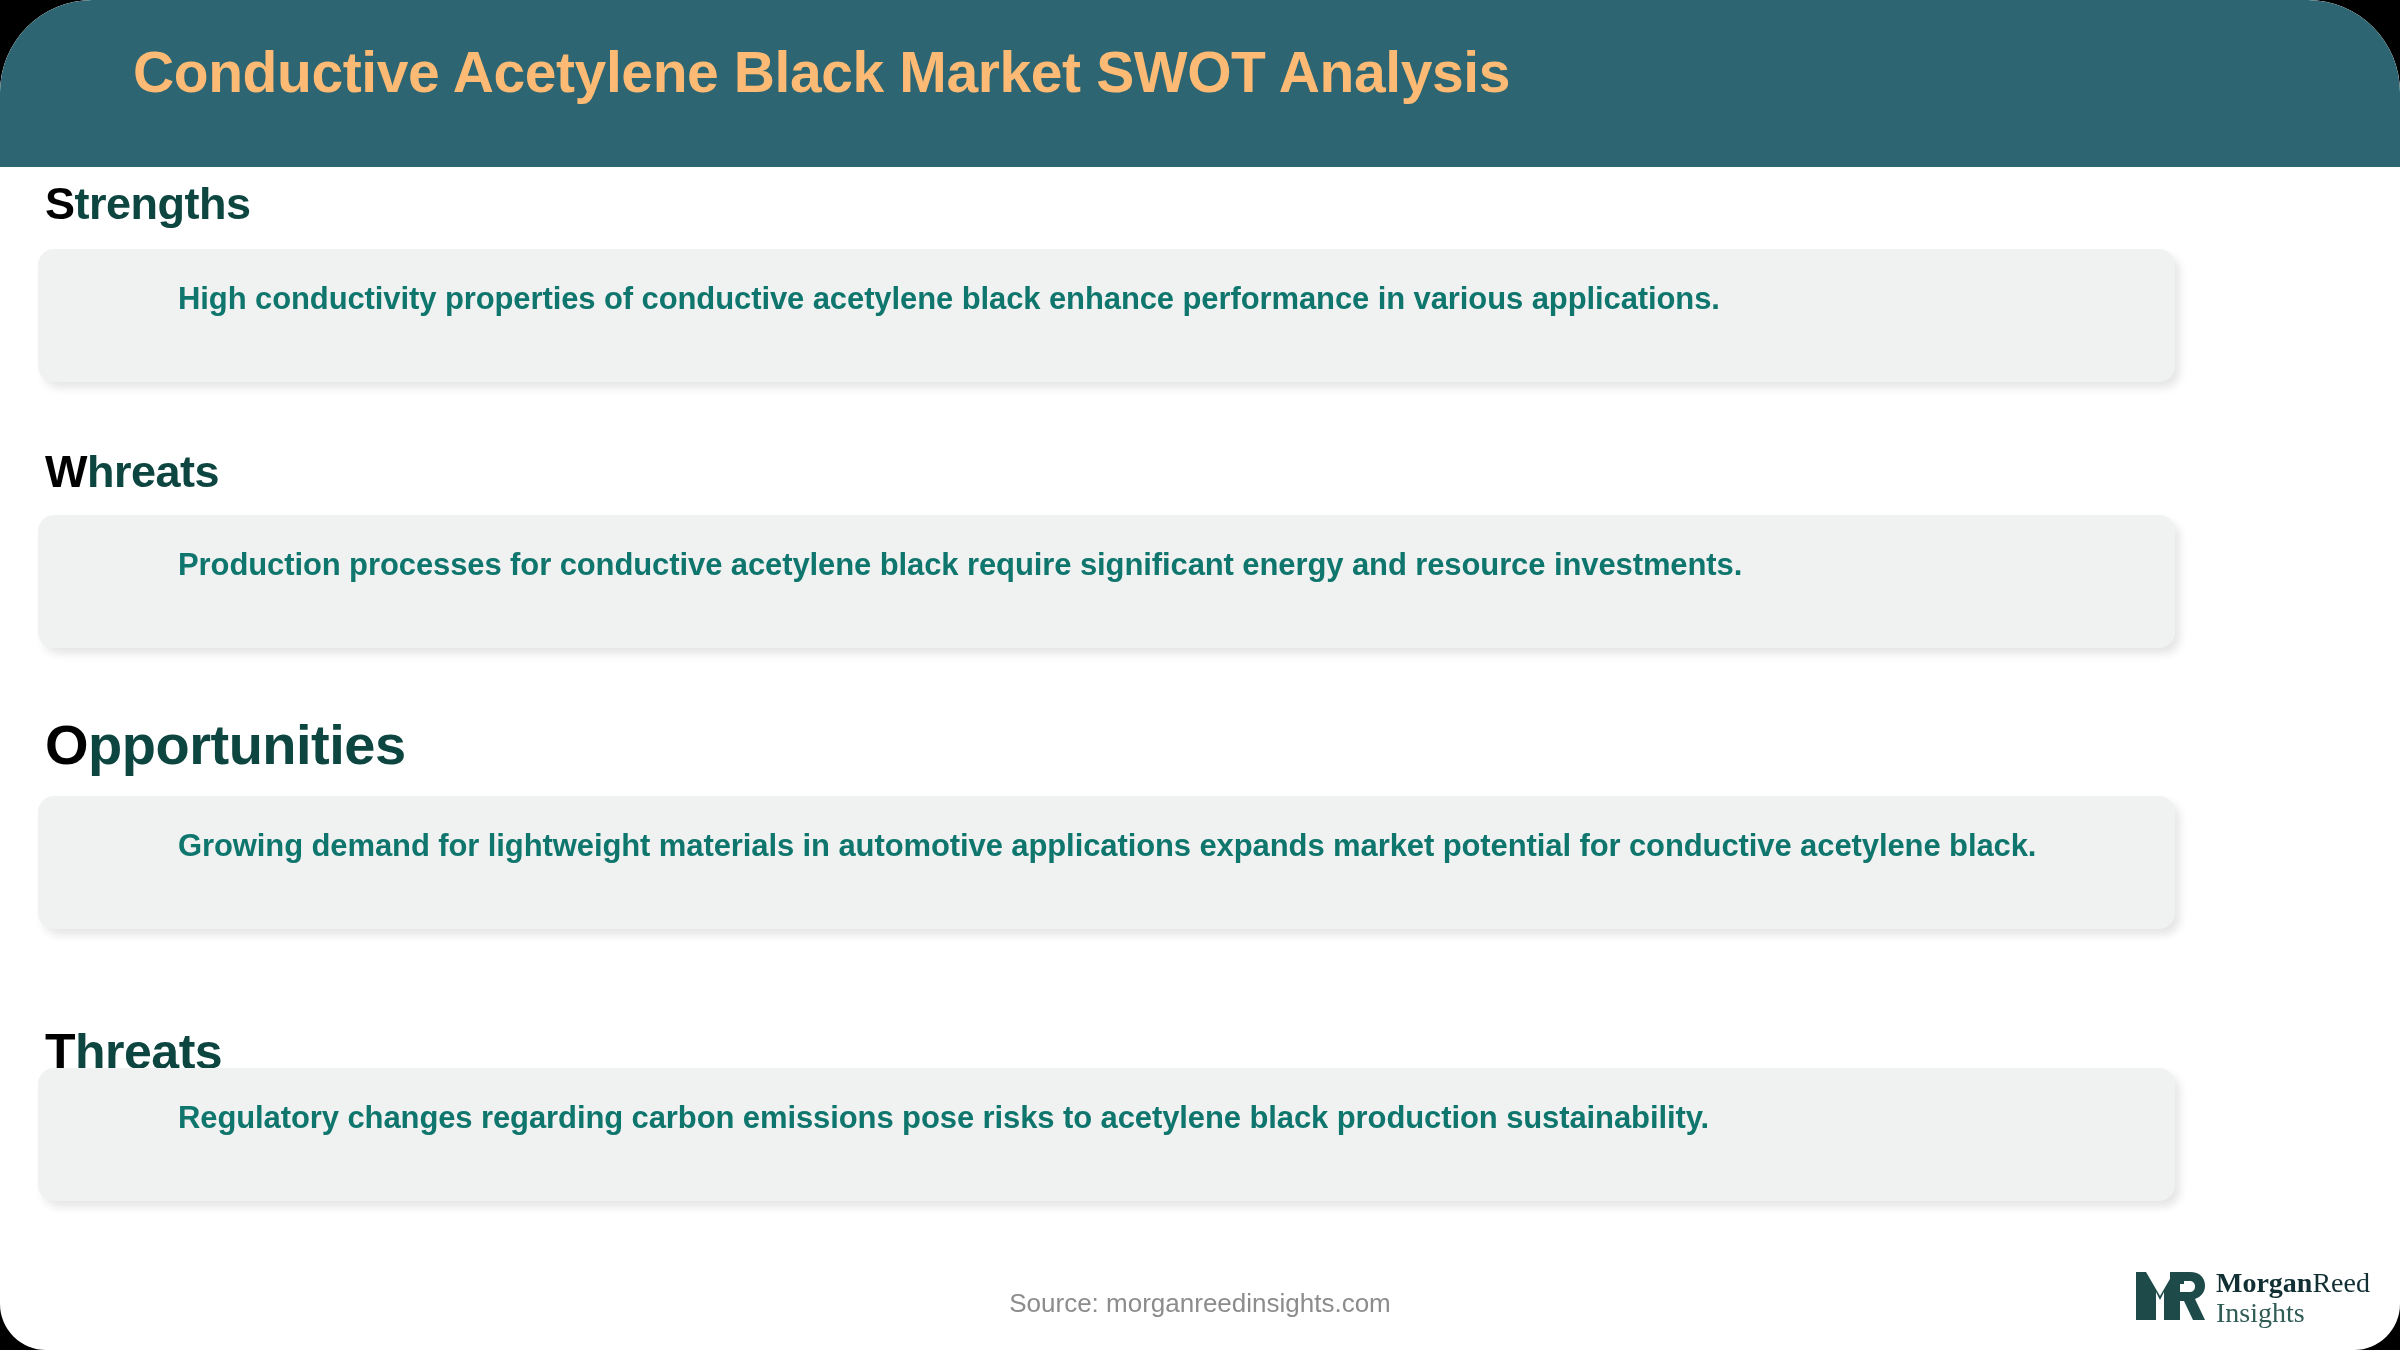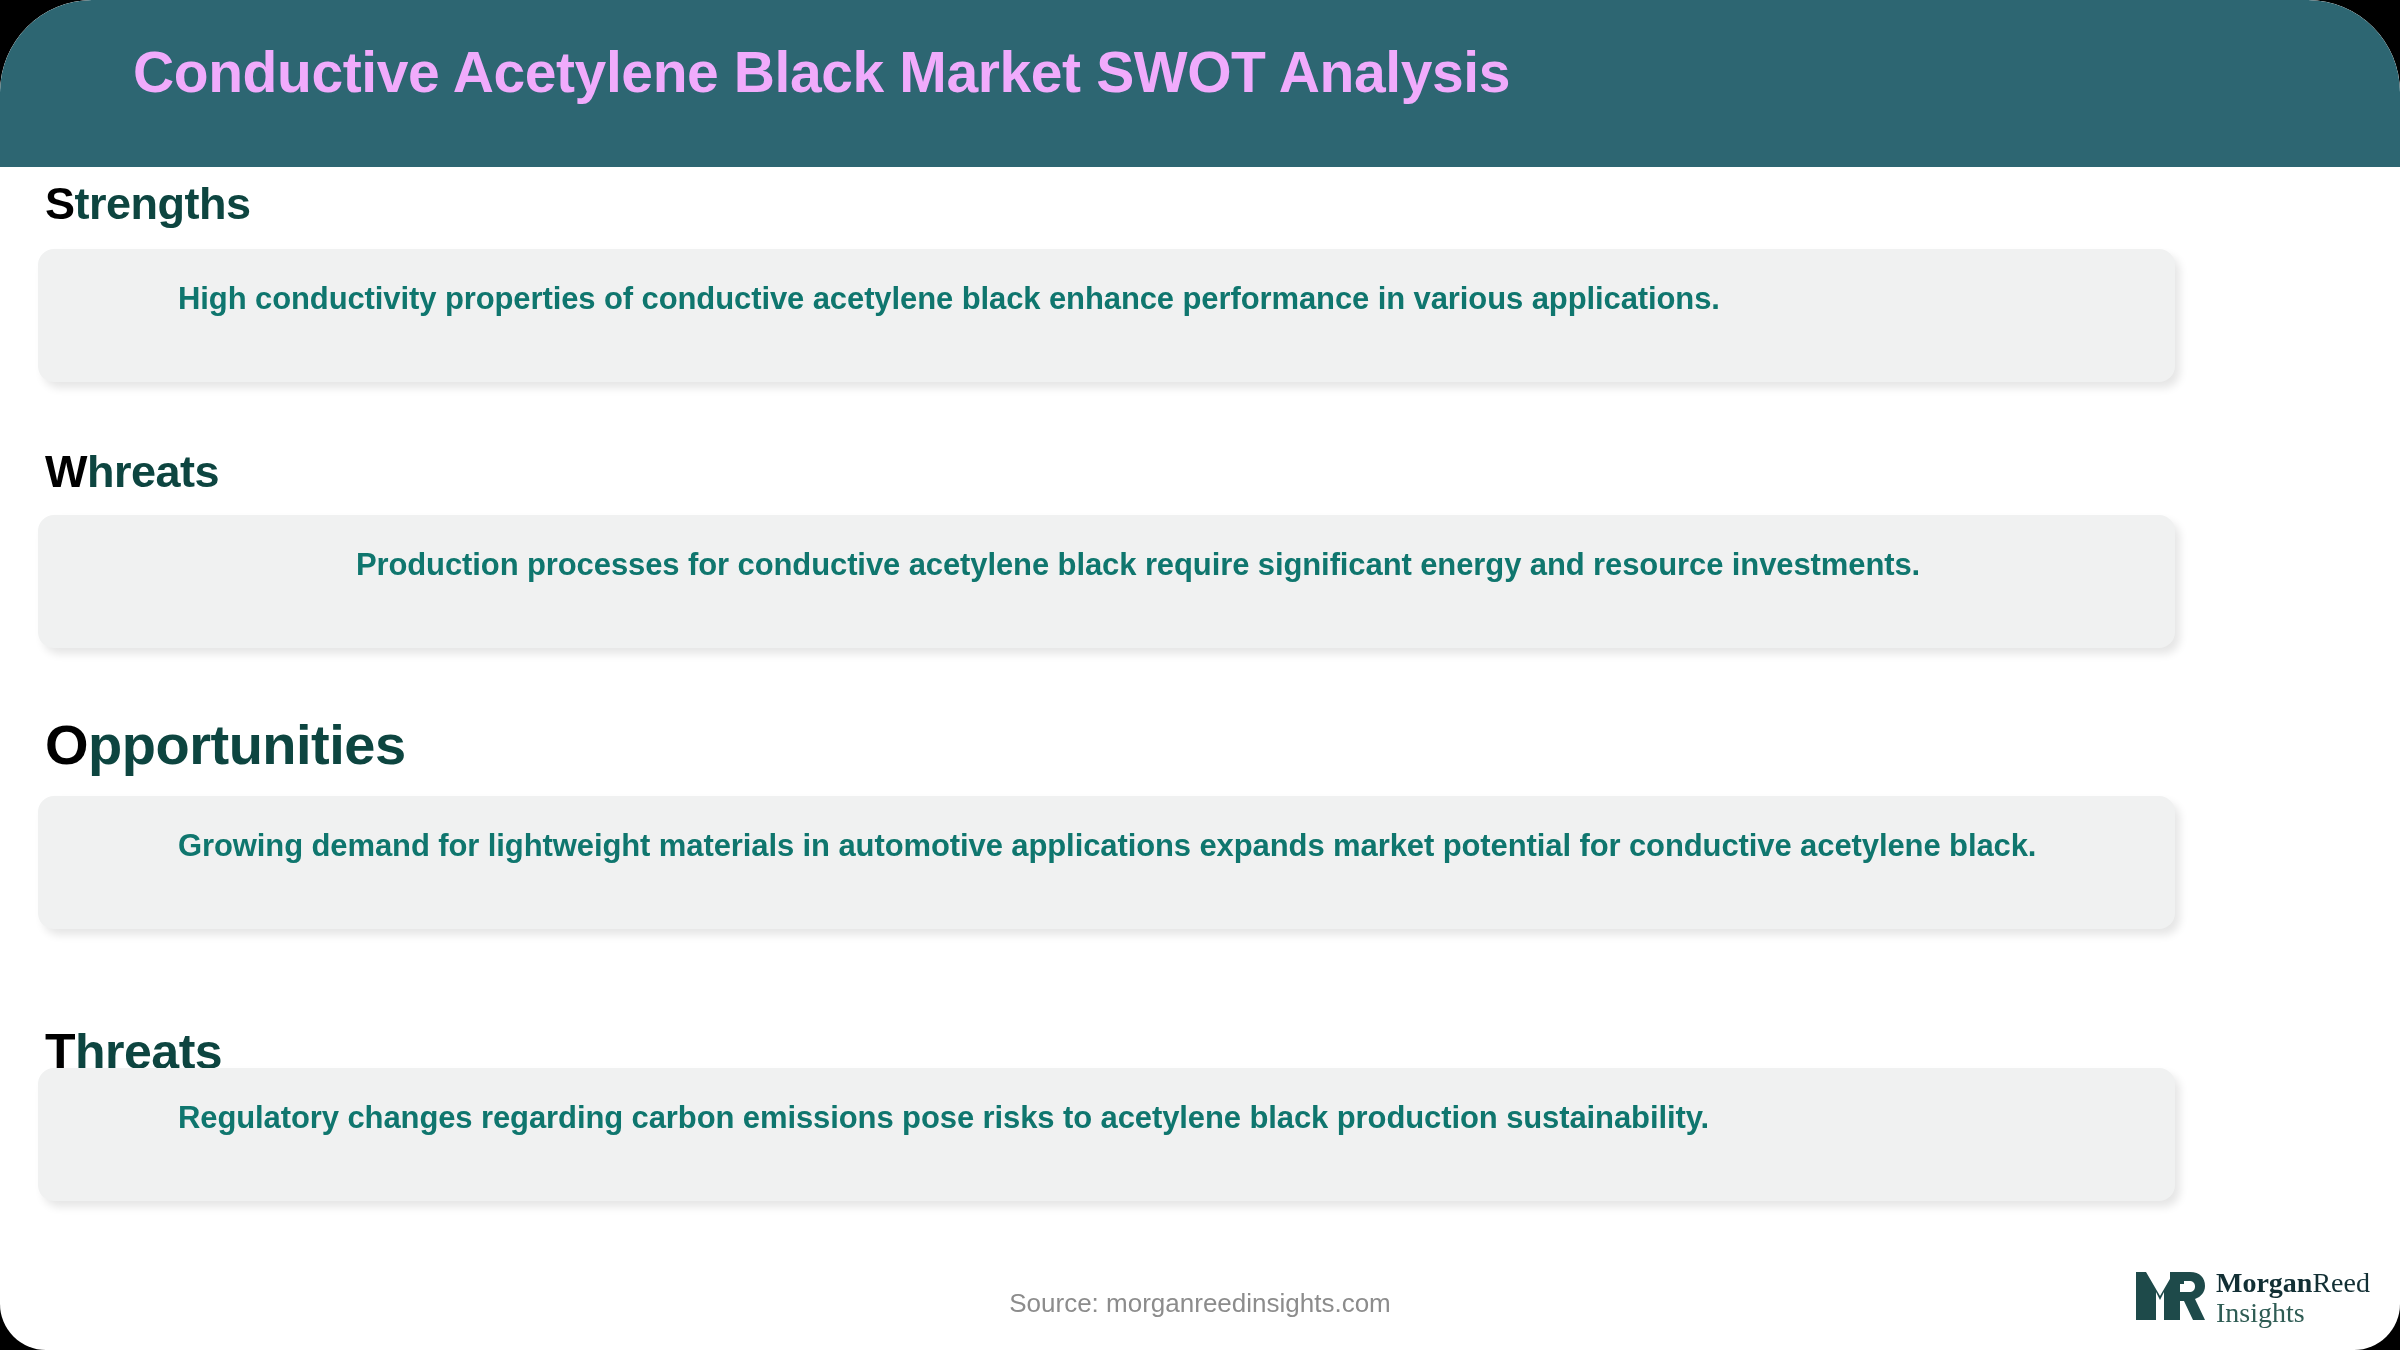--- a/index.html
+++ b/index.html
@@ -36,21 +36,21 @@
     background: #2d6672;
     border-radius: 92px 92px 0 0;
     box-sizing: border-box;
   }
   #header-title {
     position: absolute;
     left: 133px;
     top: 44px;
     font-size: 57px;
     font-weight: bold;
-    color: #f0abfc;
+    color: #fdba74;
     letter-spacing: -0.4px;
     white-space: nowrap;
     line-height: 1;
     font-stretch: condensed;
   }
 
   
   #sections {
     position: absolute;
     left: 0;
@@ -96,21 +96,21 @@
     letter-spacing: -0.1px;
   }
 
   
   #section-strengths      { top: 14px; }
   #section-strengths .section-heading { font-size: 45px; }
   #section-strengths .card { top: 68px; height: 133px; }
 
   #section-weakness      { top: 282px; }
   #section-weakness .section-heading { font-size: 45px; }
-  #section-weakness .card { top: 66px; height: 133px; text-align: center; }
+  #section-weakness .card { top: 66px; height: 133px; }
 
   #section-opportunities { top: 550px; }
   #section-opportunities .section-heading { font-size: 56px; }
   #section-opportunities .card { top: 79px; height: 133px; }
 
   #section-threats       { top: 835px; }
   #section-threats .section-heading { font-size: 50px; margin-top: 25px; }
   #section-threats .card { top: 66px; height: 133px; padding-left: 27px; }
 
   

